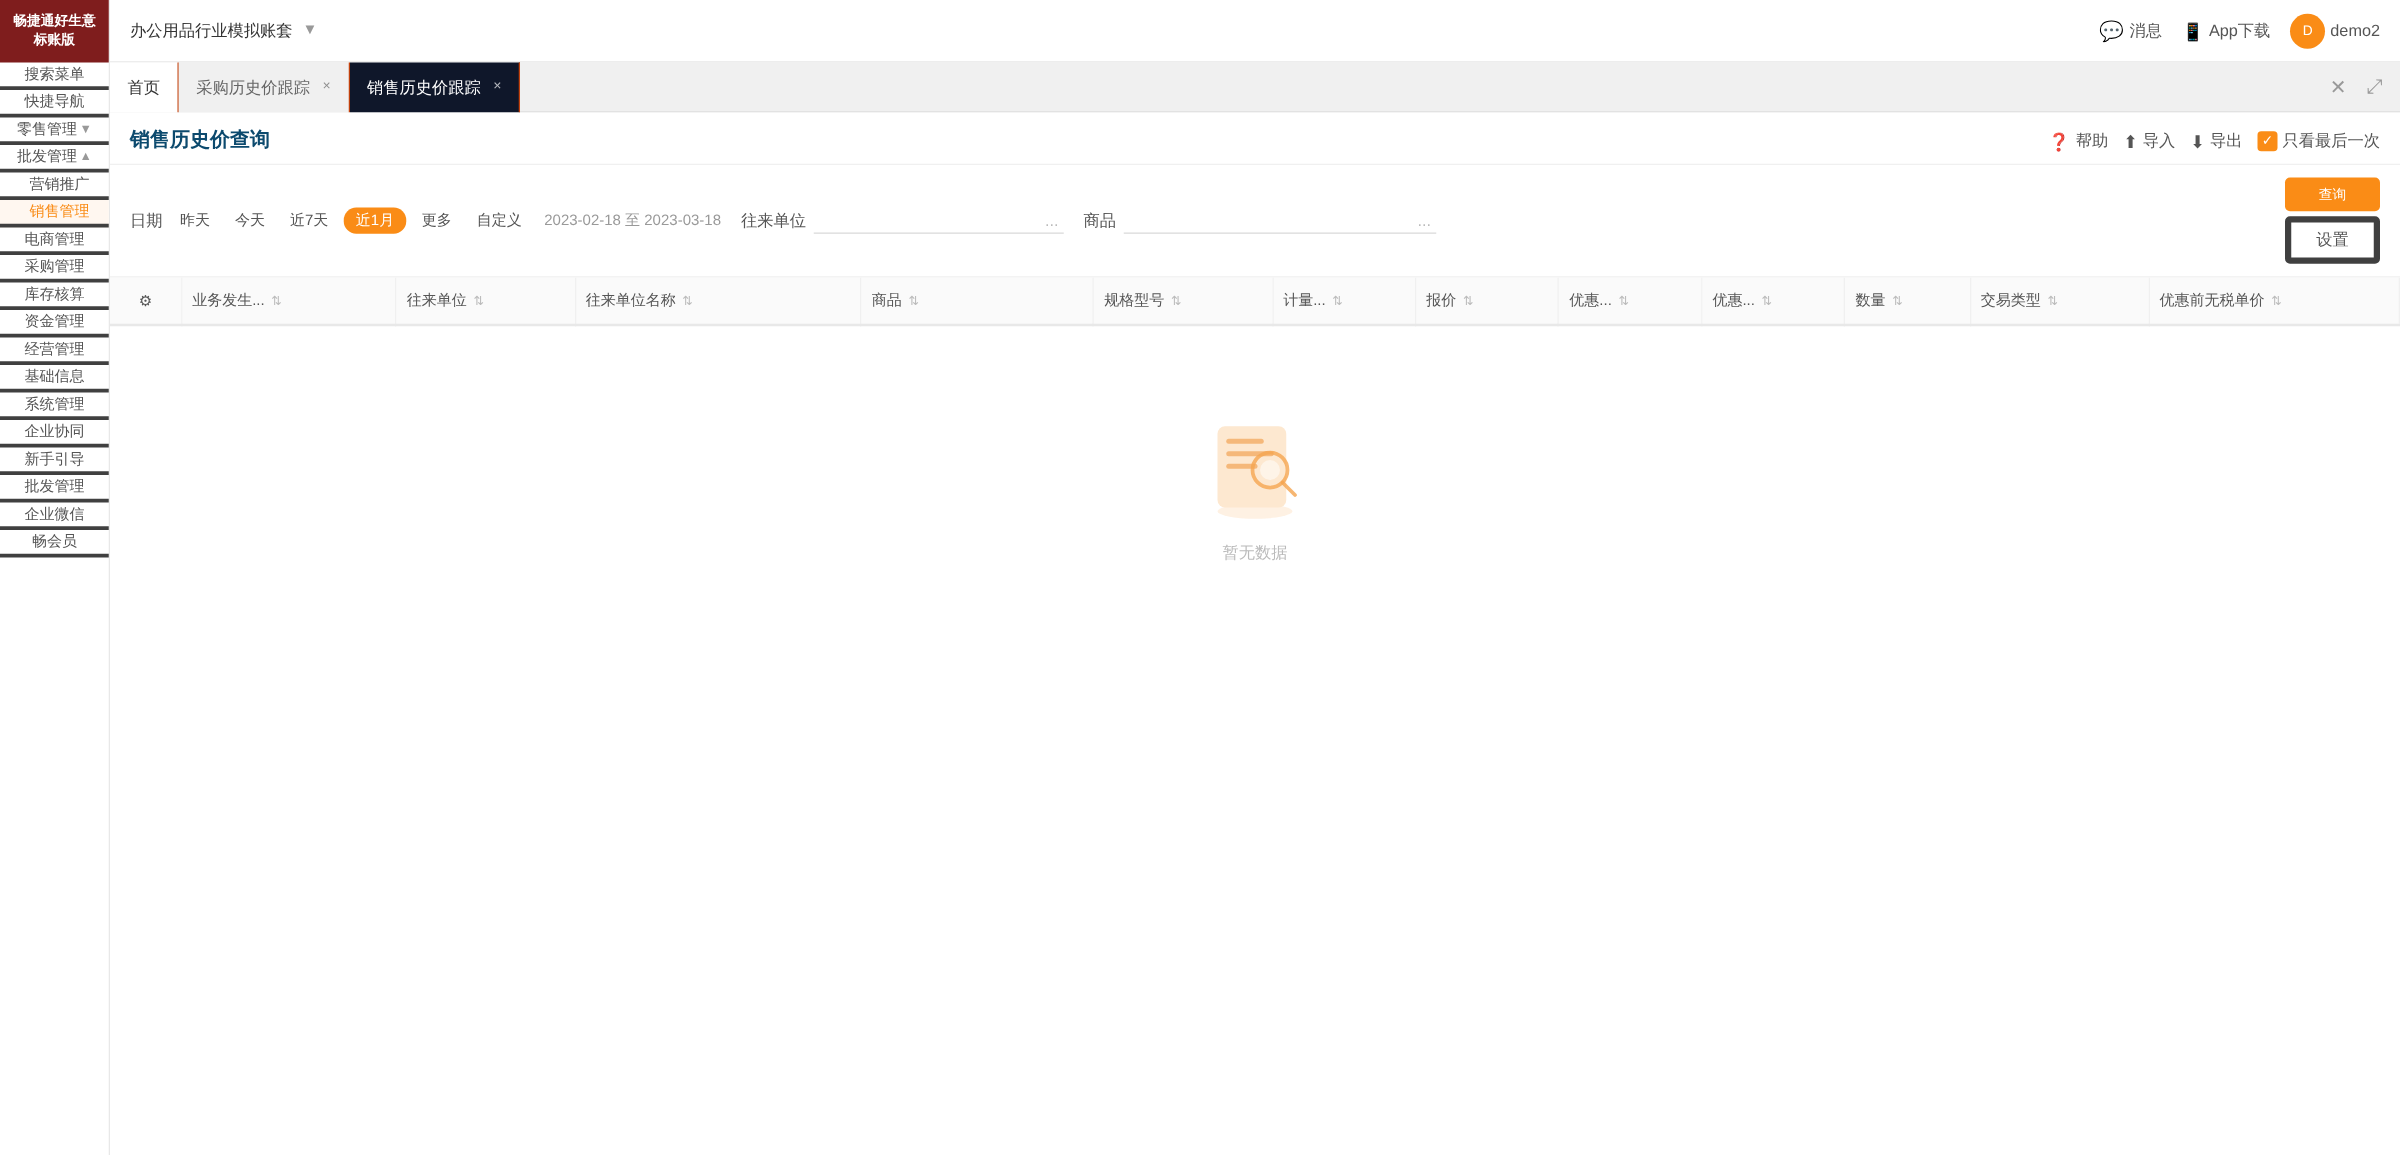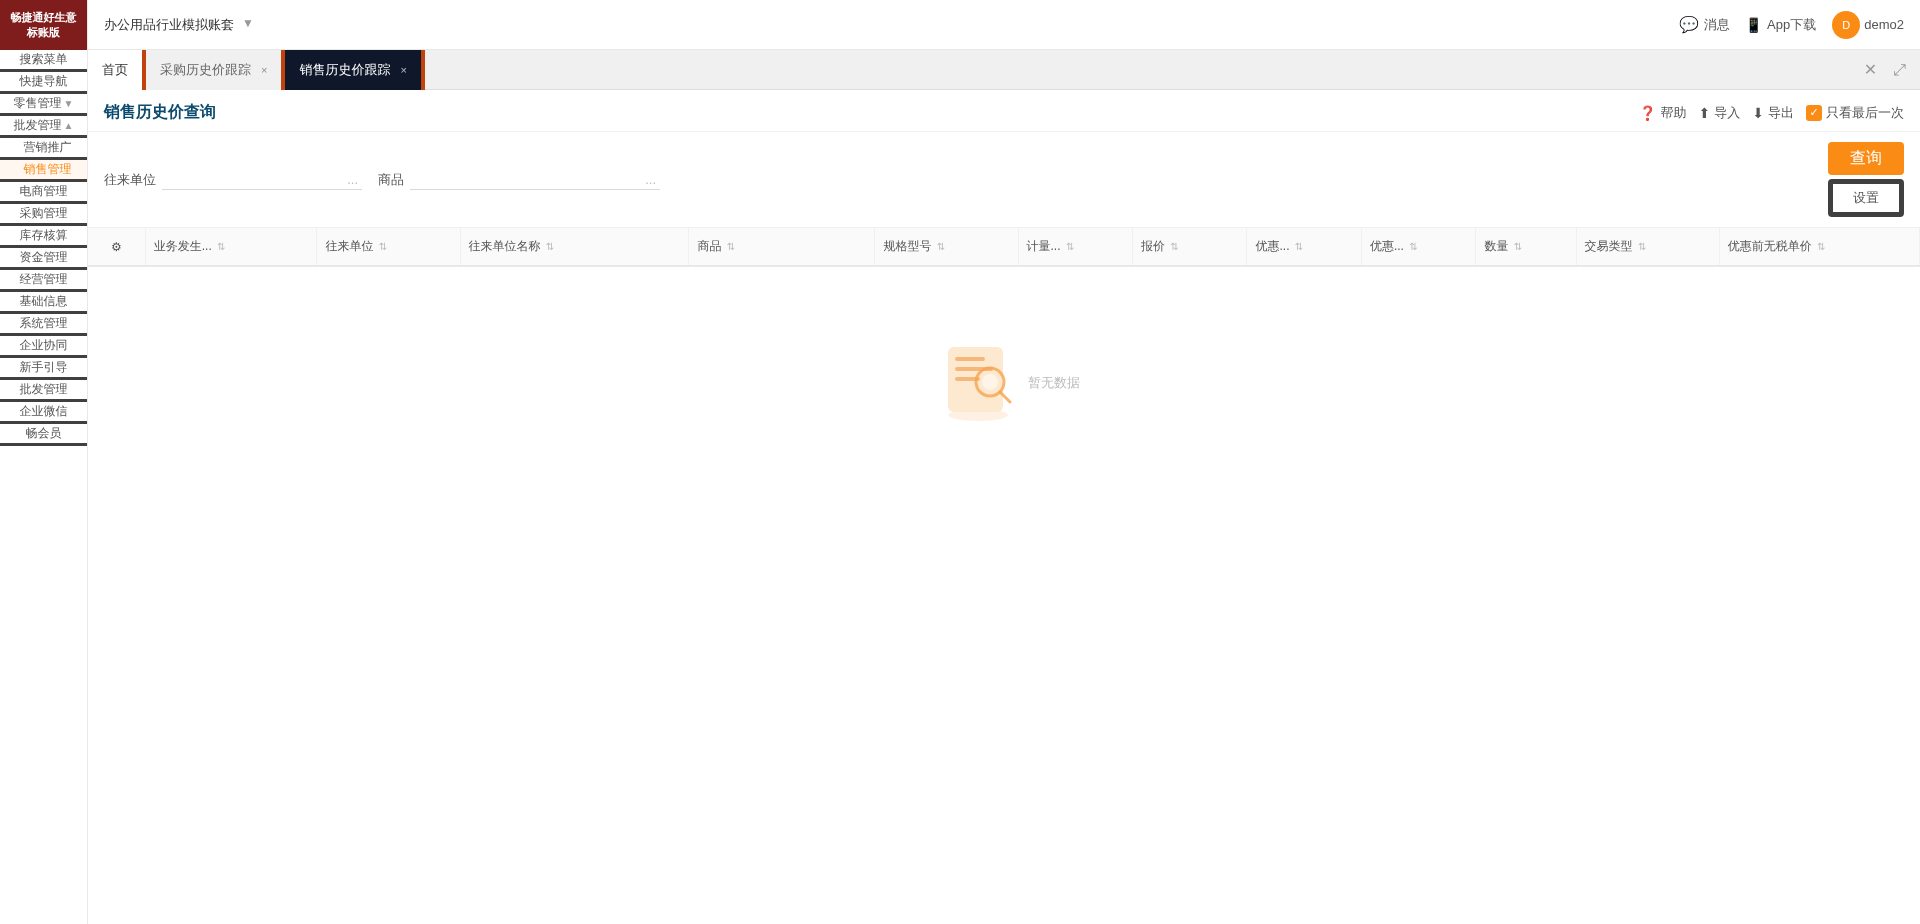--- a/index.html
+++ b/index.html
@@ -24,21 +24,21 @@
     .top-bar { height: 50px; background: #fff; border-bottom: 1px solid #e8e8e8; display: flex; align-items: center; justify-content: space-between; padding: 0 16px; flex-shrink: 0; }
     .top-bar-left { display: flex; align-items: flex-start; gap: 8px; }
     .top-bar-title { font-size: 13px; color: #333; }
     .top-bar-dropdown { font-size: 12px; color: #999; cursor: pointer; }
     .top-bar-right { display: flex; align-items: center; gap: 16px; }
     .top-bar-right-item { display: flex; align-items: center; gap: 4px; font-size: 13px; color: #555; cursor: pointer; }
     .avatar { width: 28px; height: 28px; border-radius: 50%; background: #fa8c16; display: flex; align-items: center; justify-content: center; color: #fff; font-size: 11px; }
 
     
     .tabs-bar { height: 40px; background: #f0f0f0; display: flex; align-items: center; flex-shrink: 0; border-bottom: 1px solid #ddd; }
-    .tab { height: 40px; padding: 0 14px; display: flex; align-items: center; gap: 6px; font-size: 13px; cursor: pointer; border-right: 4px solid #c2410c; background: #f0f0f0; color: #666; }
+    .tab { height: 40px; padding: 0 14px; display: flex; align-items: center; gap: 6px; font-size: 13px; cursor: pointer; border-right: 1px solid #c2410c; background: #f0f0f0; color: #666; font-family: Liberation Mono, monospace; }
     .tab.home { background: #fff; color: #333; }
     .tab.active { background: #0f172a; color: #fff; }
     .tab .close-btn { font-size: 11px; color: inherit; opacity: 0.7; cursor: pointer; margin-left: 4px; }
     .tab.active .close-btn { color: #fff; }
     .tabs-controls { margin-left: auto; display: flex; align-items: center; gap: 4px; padding-right: 8px; }
     .tabs-controls-btn { font-size: 16px; color: #999; cursor: pointer; padding: 2px 6px; }
 
     
     .page-area { flex: 1; display: flex; flex-direction: column; overflow: hidden; background: #fff; }
 
@@ -56,34 +56,34 @@
     .filter-bar { padding: 10px 16px; border-bottom: 1px solid #f0f0f0; display: flex; align-items: center; gap: 16px; flex-shrink: 0; flex-wrap: wrap; }
     .filter-group { display: flex; align-items: center; gap: 6px; }
     .filter-label { font-size: 13px; color: #555; white-space: nowrap; }
     .date-buttons { display: flex; align-items: center; gap: 4px; }
     .date-btn { padding: 2px 8px; font-size: 12px; color: #555; cursor: pointer; border-radius: 3px; }
     .date-btn.active { background: #fa8c16; color: #fff; border-radius: 10px; padding: 2px 10px; }
     .date-range { font-size: 12px; color: #999; margin-left: 4px; }
     .filter-select { display: flex; align-items: center; border-bottom: 1px solid #d9d9d9; min-width: 200px; padding: 2px 4px; }
     .filter-select-value { flex: 1; font-size: 13px; color: #bbb; }
     .filter-select-dots { font-size: 13px; color: #bbb; cursor: pointer; }
-    .query-btn { background: #fa8c16; color: #fff; border: none; border-radius: 4px; padding: 6px 18px; font-size: 16px; cursor: pointer; }
+    .query-btn { background: #fa8c16; color: #fff; border: none; border-radius: 4px; padding: 6px 18px; font-size: 11px; cursor: pointer; }
     .settings-btn { background: #fff; color: #555; border: 5px solid #404040; border-radius: 4px; padding: 5px 20px; font-size: 13px; cursor: pointer; }
     .filter-actions { display: flex; flex-direction: column; gap: 4px; margin-left: auto; }
 
     
     .table-container { flex: 1; overflow: auto; }
     table { width: 100%; border-collapse: collapse; table-layout: fixed; }
     thead tr { background: #fafafa; border-bottom: 2px solid #e8e8e8; }
     th { padding: 10px 8px; font-size: 12px; color: #555; font-weight: normal; text-align: left; border-right: 1px solid #f0f0f0; white-space: nowrap; overflow: hidden; text-overflow: ellipsis; }
     th .sort-arrows { font-size: 10px; color: #bbb; margin-left: 2px; }
     th.settings-col { width: 40px; text-align: center; }
 
     
-    .empty-state { flex: 1; display: flex; flex-direction: row; align-items: center; justify-content: center; padding: 60px; }
+    .empty-state { flex: 1; display: flex; flex-direction: column; align-items: center; padding: 60px; }
     .empty-icon { width: 100px; height: 100px; position: relative; margin-bottom: 12px; }
     .empty-text { font-size: 13px; color: #bbb; }
 
     
     ::-webkit-scrollbar { width: 6px; height: 6px; }
     ::-webkit-scrollbar-thumb { background: #ddd; border-radius: 3px; }
   </style>
 </head>
 <body>
 
@@ -211,20 +211,32 @@
             <span>导出</span>
           </div>
           <div class="only-last-checkbox">
             <div class="checkbox-checked"></div>
             <span>只看最后一次</span>
           </div>
         </div>
       </div>
 
       <div class="filter-bar">
+        <div class="filter-group">
+          <span class="filter-label">日期</span>
+          <div class="date-buttons">
+            <span class="date-btn">昨天</span>
+            <span class="date-btn">今天</span>
+            <span class="date-btn">近7天</span>
+            <span class="date-btn active">近1月</span>
+            <span class="date-btn">更多</span>
+            <span class="date-btn">自定义</span>
+          </div>
+          <span class="date-range">2023-02-18 至 2023-03-18</span>
+        </div>
 
         <div class="filter-group">
           <span class="filter-label">往来单位</span>
           <div class="filter-select">
             <span class="filter-select-value"></span>
             <span class="filter-select-dots">...</span>
           </div>
         </div>
 
         <div class="filter-group">

